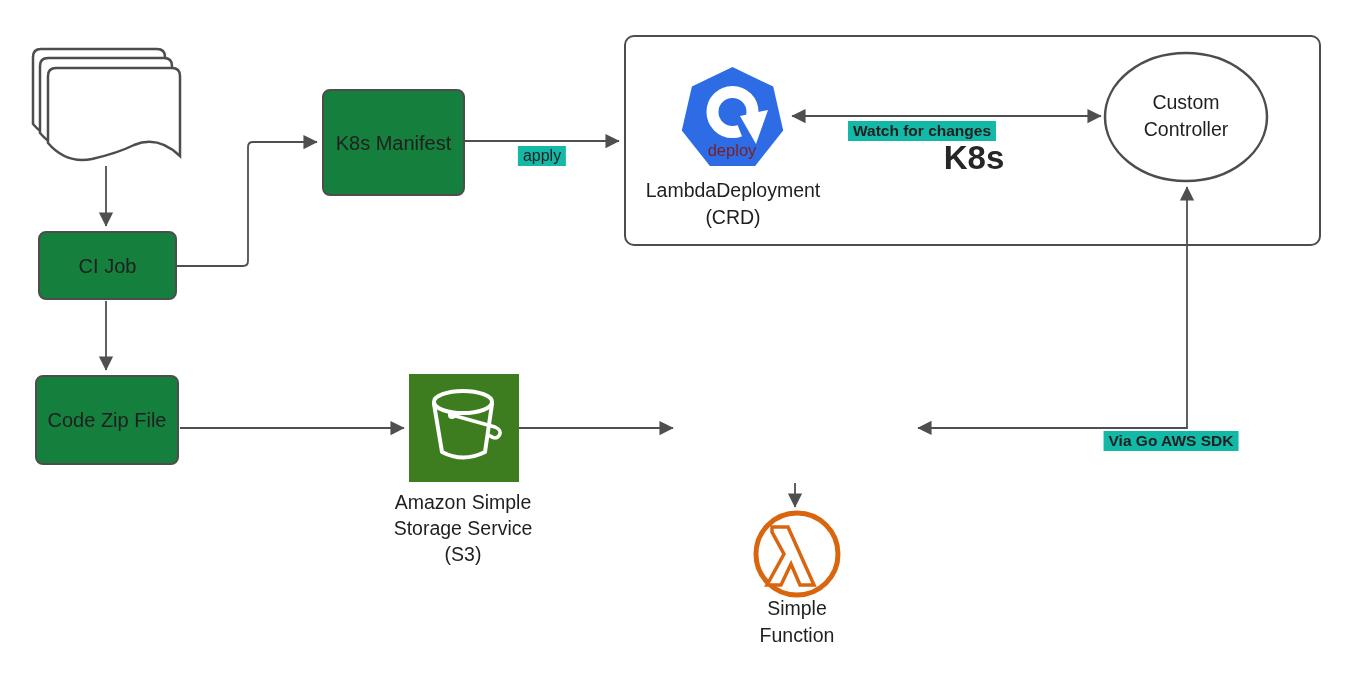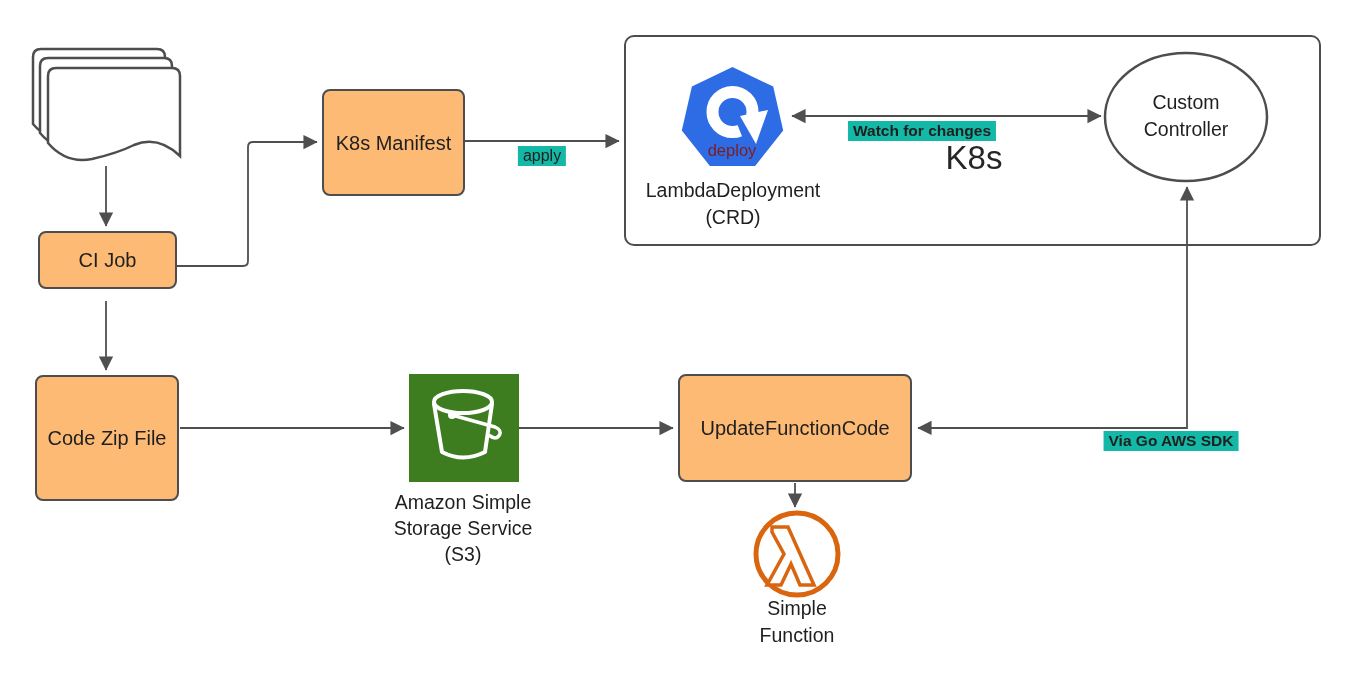--- a/index.html
+++ b/index.html
@@ -1,61 +1,58 @@
 <!DOCTYPE html>
 <html><head>
 <meta charset="utf-8">
 <style>
   html,body{margin:0;padding:0;background:#ffffff;}
   #canvas{
     position:relative;width:1358px;height:678px;background:#ffffff;
     font-family:"Liberation Sans",sans-serif;color:#1f1f1f;overflow:hidden;
   }
   .node{
-    position:absolute;background:#fdba74;border:2px solid #4d4d4d;border-radius:8px;
+    position:absolute;background:#15803d;border:2px solid #4d4d4d;border-radius:8px;
     display:flex;align-items:center;justify-content:center;text-align:center;
     font-size:20px;line-height:26px;box-sizing:border-box;z-index:1;
   }
   #k8s-box{border-width:2.5px;border-radius:10px;background:transparent;}
   svg.layer{position:absolute;left:0;top:0;z-index:2;pointer-events:none;}
   .lbl{
     position:absolute;text-align:center;font-size:19.5px;line-height:27px;z-index:3;
   }
   .edge-lbl{
     position:absolute;z-index:3;background:#14b8a6;padding:1px 5px;white-space:nowrap;
     transform:translate(-50%,-50%);
     margin-top:15px;
   }
   .edge-lbl.bold{font-weight:bold;font-size:15.5px;}
   .edge-lbl.plain{font-size:16px;text-align:center;}
-  .k8s-title{position:absolute;z-index:3;font-weight:normal;font-size:33px;text-align:center;color:#262626;}
+  .k8s-title{position:absolute;z-index:3;font-weight:bold;font-size:33px;text-align:center;color:#262626;}
   .deploy-txt{position:absolute;z-index:3;color:#7f1d1d;font-size:16.5px;text-align:center;}
 </style>
 </head>
 <body>
 
 <div id="canvas">
 
   <div class="node" id="k8s-box" style="left:624px;top:35px;width:697px;height:211px;"></div>
 
-  <div class="node" style="left:38px;top:231px;width:139px;height:58px;">
+  <div class="node" style="left:38px;top:231px;width:139px;height:69px;">
     <span>CI Job</span>
   </div>
 
   <div class="node" style="left:322px;top:89px;width:143px;height:107px;">
     <span>K8s Manifest</span>
   </div>
 
-  <div class="node" style="left:35px;top:375px;width:144px;height:126px;">
+  <div class="node" style="left:35px;top:375px;width:144px;height:90px;">
     <span>Code Zip File</span>
   </div>
 
-  <div class="node" style="left:678px;top:374px;width:234px;height:108px;">
-    <span>UpdateFunctionCode</span>
-  </div>
 
   <svg class="layer" width="1358" height="678" viewBox="0 0 1358 678">
     <defs>
       <marker id="arr" viewBox="0 0 12 12" refX="10.5" refY="6" markerWidth="9.5" markerHeight="9.5" orient="auto-start-reverse">
         <path d="M1,1 L11,6 L1,11 Z" fill="#4f4f4f"></path>
       </marker>
     </defs>
 
     <g stroke="#4d4d4d" stroke-width="2.5" fill="#ffffff">
       <g transform="translate(-15,-19)">

